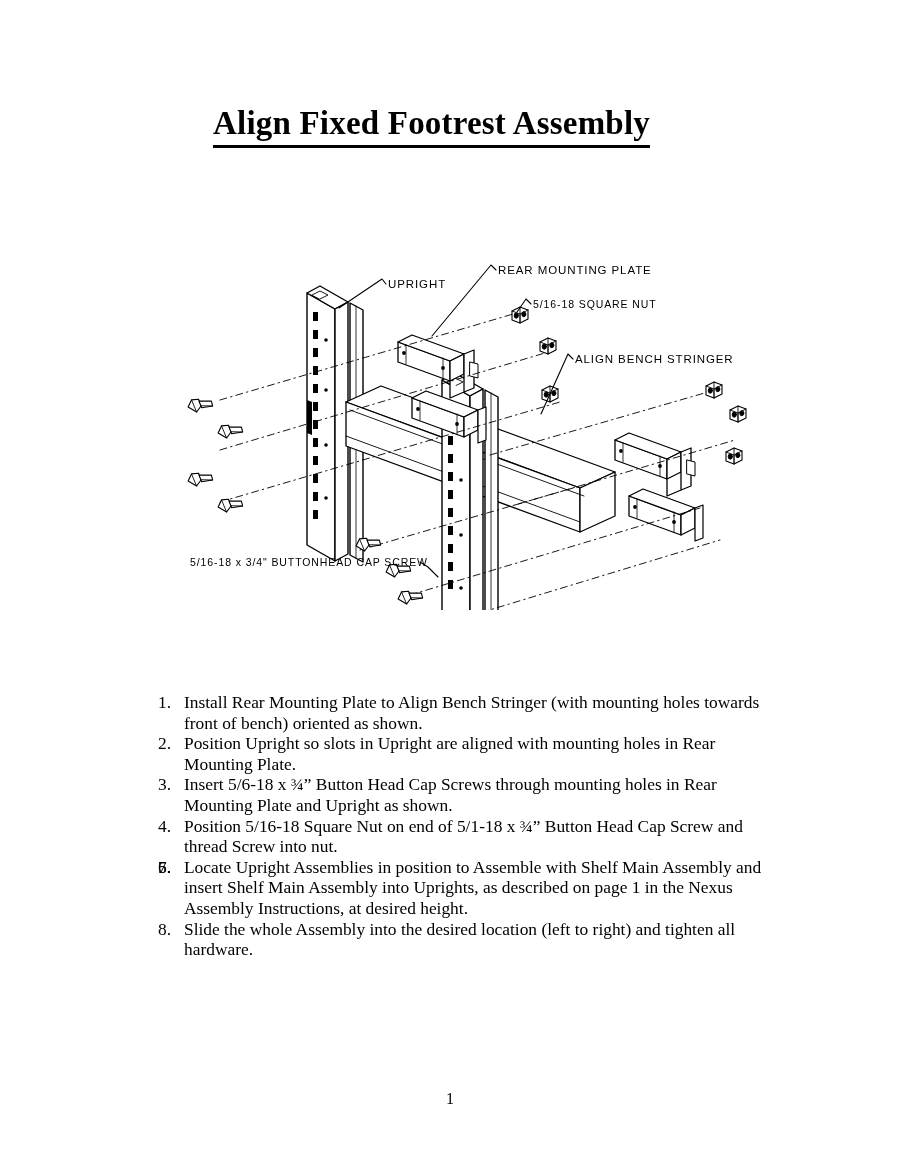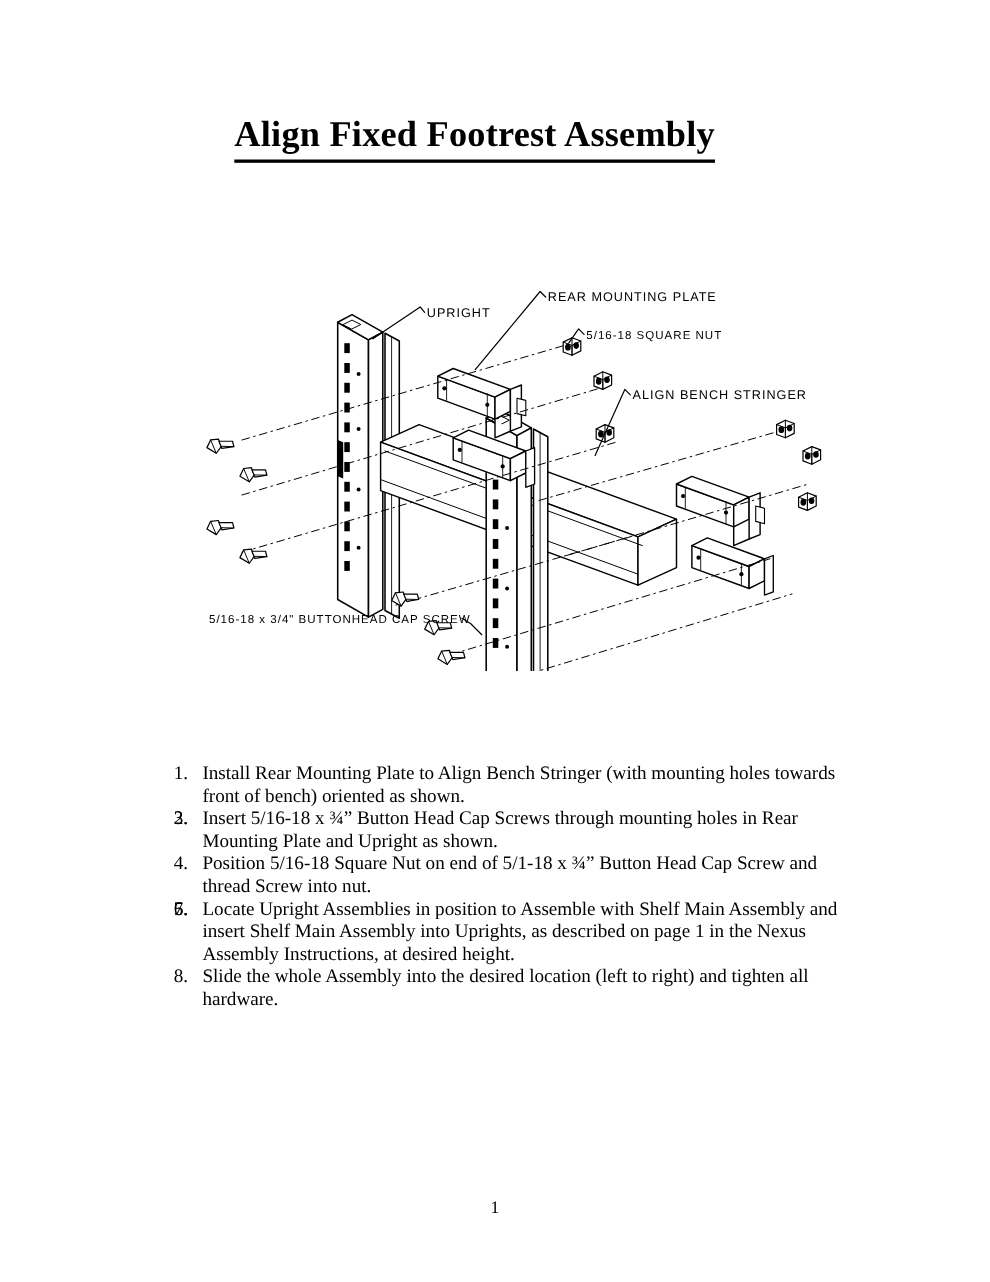--- a/index.html
+++ b/index.html
@@ -305,24 +305,25 @@
     </svg>
   </div>
 
   <ol class="instructions" style="list-style:none;margin:0;padding:0;">
     <li class="inst-item">
       <span class="inst-num">1.</span>
       <span>Install Rear Mounting Plate to Align Bench Stringer (with mounting holes towards front of bench) oriented as shown.</span>
     </li>
     <li class="inst-item">
       <span class="inst-num">2.</span>
+      <span>Position Upright so slots in Upright are aligned with mounting holes in Rear Mounting Plate.</span>
     </li>
     <li class="inst-item">
       <span class="inst-num">3.</span>
-      <span>Insert 5/16-18 x ¾” Button Head Cap Screws through mounting holes in Rear Mounting Plate and Upright as shown.</span>
+      <span>Insert 5/6-18 x ¾” Button Head Cap Screws through mounting holes in Rear Mounting Plate and Upright as shown.</span>
     </li>
     <li class="inst-item">
       <span class="inst-num">4.</span>
       <span>Position 5/16-18 Square Nut on end of 5/1-18 x ¾” Button Head Cap Screw and thread Screw into nut.</span>
     </li>
     <li class="inst-item">
       <span class="inst-num">5.</span>
     </li>
     <li class="inst-item">
       <span class="inst-num">6.</span>

